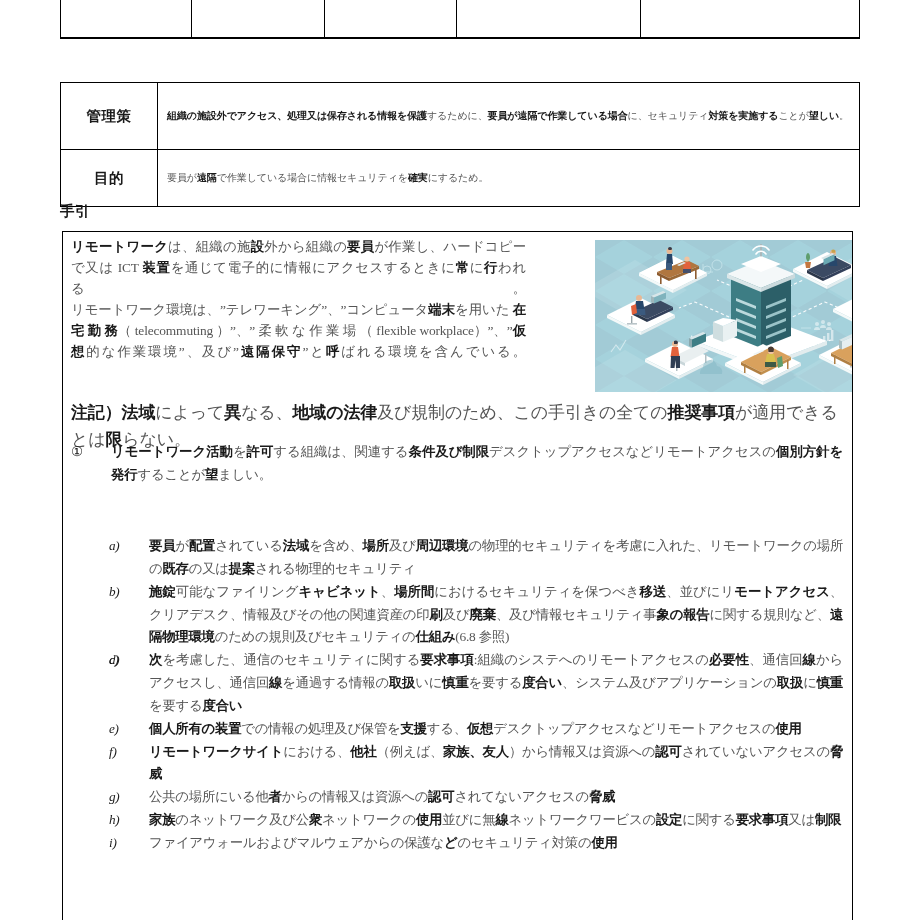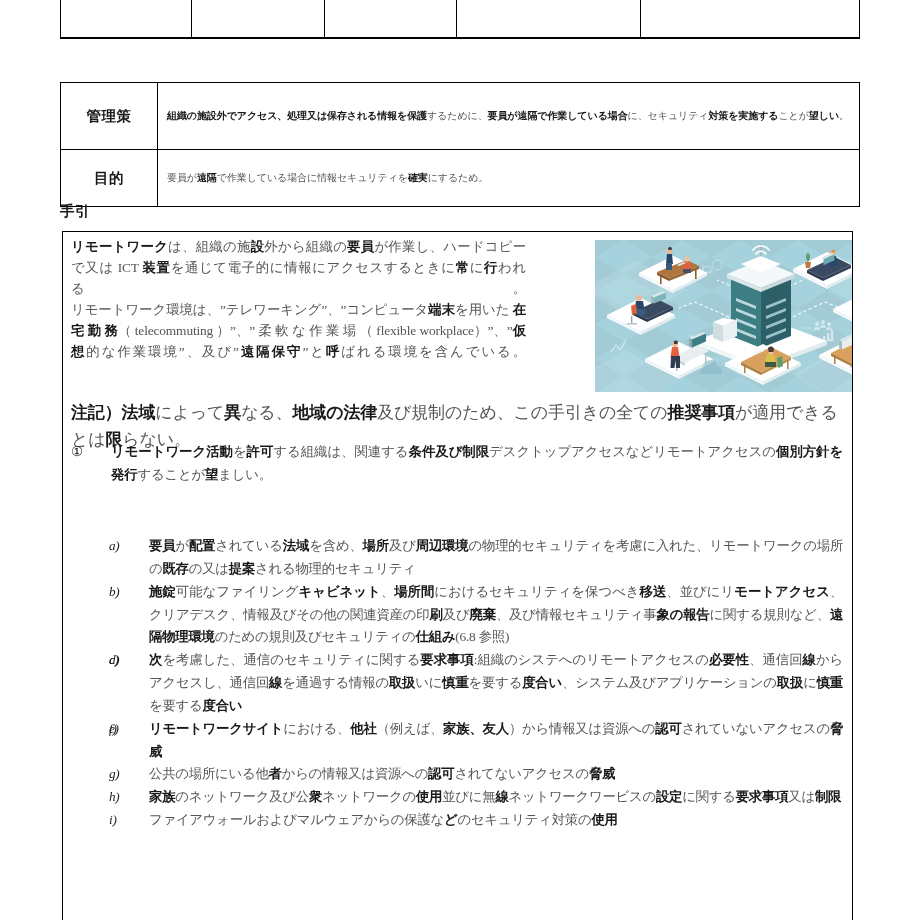--- a/index.html
+++ b/index.html
@@ -495,21 +495,21 @@
       <span class="marker">①</span>
       <div class="txt"><span id="num-item"><span class="b">リモートワーク</span><span class="b">活動</span><span class="lt">を</span><span class="b">許可</span><span class="lt">する組織は、関連する</span><span class="b">条件及び制限</span><span class="lt">デスクトップアクセスなどリモートアクセスの</span><span class="b">個別方針を発行</span><span class="lt">することが</span><span class="b">望</span><span class="lt">ましい。</span></span></div>
     </div>
 
 
     <div class="alpha-list" id="alpha-list">
         <div class="alpha-row"><span class="al">a)</span><span><span class="b">要員</span><span class="lt">が</span><span class="b">配置</span><span class="lt">されている</span><span class="b">法域</span><span class="lt">を含め、</span><span class="b">場所</span><span class="lt">及び</span><span class="b">周辺環境</span><span class="lt">の物理的セキュリティを考慮に入れた、リモートワークの場所の</span><span class="b">既存</span><span class="lt">の又は</span><span class="b">提案</span><span class="lt">される物理的セキュリティ</span></span></div>
         <div class="alpha-row"><span class="al">b)</span><span><span class="b">施錠</span><span class="lt">可能なファイリング</span><span class="b">キャビネット</span><span class="lt">、</span><span class="b">場所間</span><span class="lt">におけるセキュリティを保つべき</span><span class="b">移送</span><span class="lt">、並びにリ</span><span class="b">モートアクセス</span><span class="lt">、クリアデスク、情報及びその他の関連資産の印</span><span class="b">刷</span><span class="lt">及び</span><span class="b">廃棄</span><span class="lt">、及び情報セキュリティ事</span><span class="b">象の報告</span><span class="lt">に関する規則など、</span><span class="b">遠隔物理環境</span><span class="lt">のための規則及びセキュリティの</span><span class="b">仕組み</span><span class="lt">(6.8 参照)</span></span></div>
         <div class="alpha-row"><span class="al">c)</span></div>
         <div class="alpha-row"><span class="al">d)</span><span><span class="b">次</span><span class="lt">を考慮した、通信のセキュリティに関する</span><span class="b">要求事項</span><span class="lt">:組織のシステへのリモートアクセスの</span><span class="b">必要性</span><span class="lt">、通信回</span><span class="b">線</span><span class="lt">からアクセスし、通信回</span><span class="b">線</span><span class="lt">を通過する情報の</span><span class="b">取扱</span><span class="lt">いに</span><span class="b">慎重</span><span class="lt">を要する</span><span class="b">度合い</span><span class="lt">、システム及びアプリケーションの</span><span class="b">取扱</span><span class="lt">に</span><span class="b">慎重</span><span class="lt">を要する</span><span class="b">度合い</span></span></div>
-        <div class="alpha-row"><span class="al">e)</span></div>
+        <div class="alpha-row"><span class="al">e)</span><span><span class="b">個人所有の装置</span><span class="lt">での情報の処理及び保管を</span><span class="b">支援</span><span class="lt">する、</span><span class="b">仮想</span><span class="lt">デスクトップアクセスなどリモートアクセスの</span><span class="b">使用</span></span></div>
         <div class="alpha-row"><span class="al">f)</span><span><span class="b">リモートワークサイト</span><span class="lt">における、</span><span class="b">他社</span><span class="lt">（例えば、</span><span class="b">家族、友人</span><span class="lt">）から情報又は資源への</span><span class="b">認可</span><span class="lt">されていないアクセスの</span><span class="b">脅威</span></span></div>
         <div class="alpha-row"><span class="al">g)</span><span><span class="lt">公共の場所にいる他</span><span class="b">者</span><span class="lt">からの情報又は資源への</span><span class="b">認可</span><span class="lt">されてないアクセスの</span><span class="b">脅威</span></span></div>
         <div class="alpha-row"><span class="al">h)</span><span><span class="b">家族</span><span class="lt">のネットワーク及び公</span><span class="b">衆</span><span class="lt">ネットワークの</span><span class="b">使用</span><span class="lt">並びに無</span><span class="b">線</span><span class="lt">ネットワークワービスの</span><span class="b">設定</span><span class="lt">に関する</span><span class="b">要求事項</span><span class="lt">又は</span><span class="b">制限</span></span></div>
         <div class="alpha-row"><span class="al">i)</span><span><span class="lt">ファイアウォールおよびマルウェアからの保護な</span><span class="b">ど</span><span class="lt">のセキュリティ対策の</span><span class="b">使用</span></span></div>
       </div>
 
   </div>
 
 </div>
 

